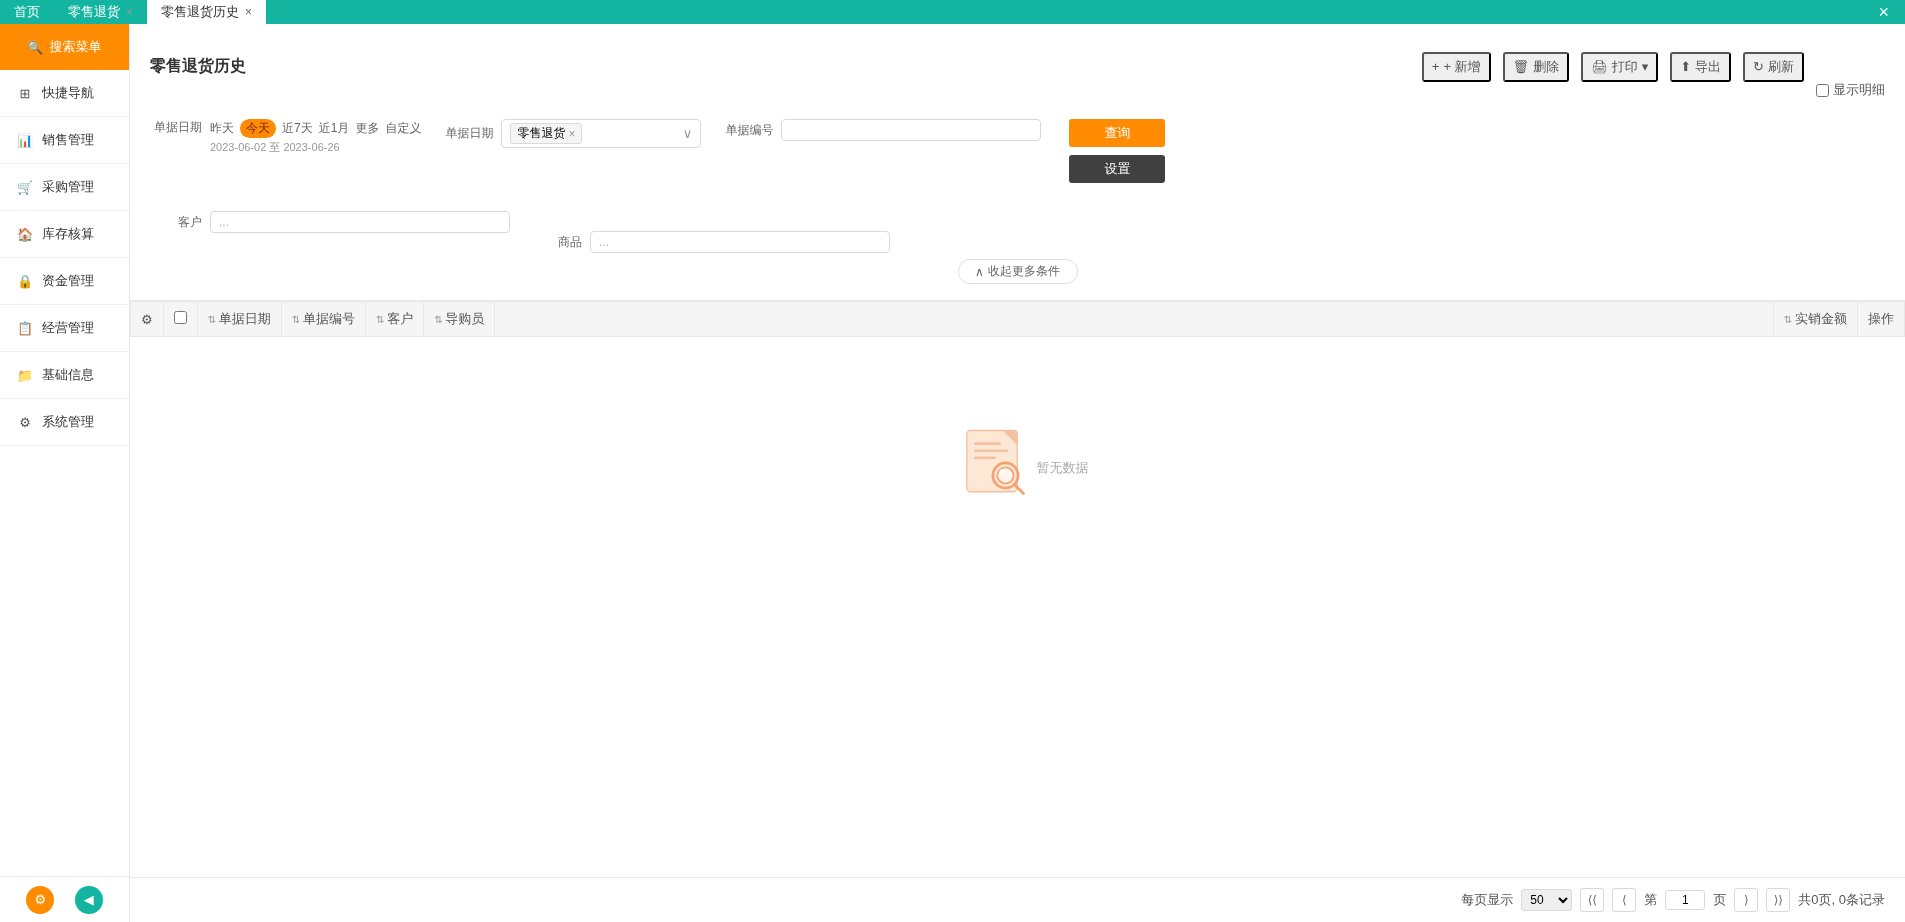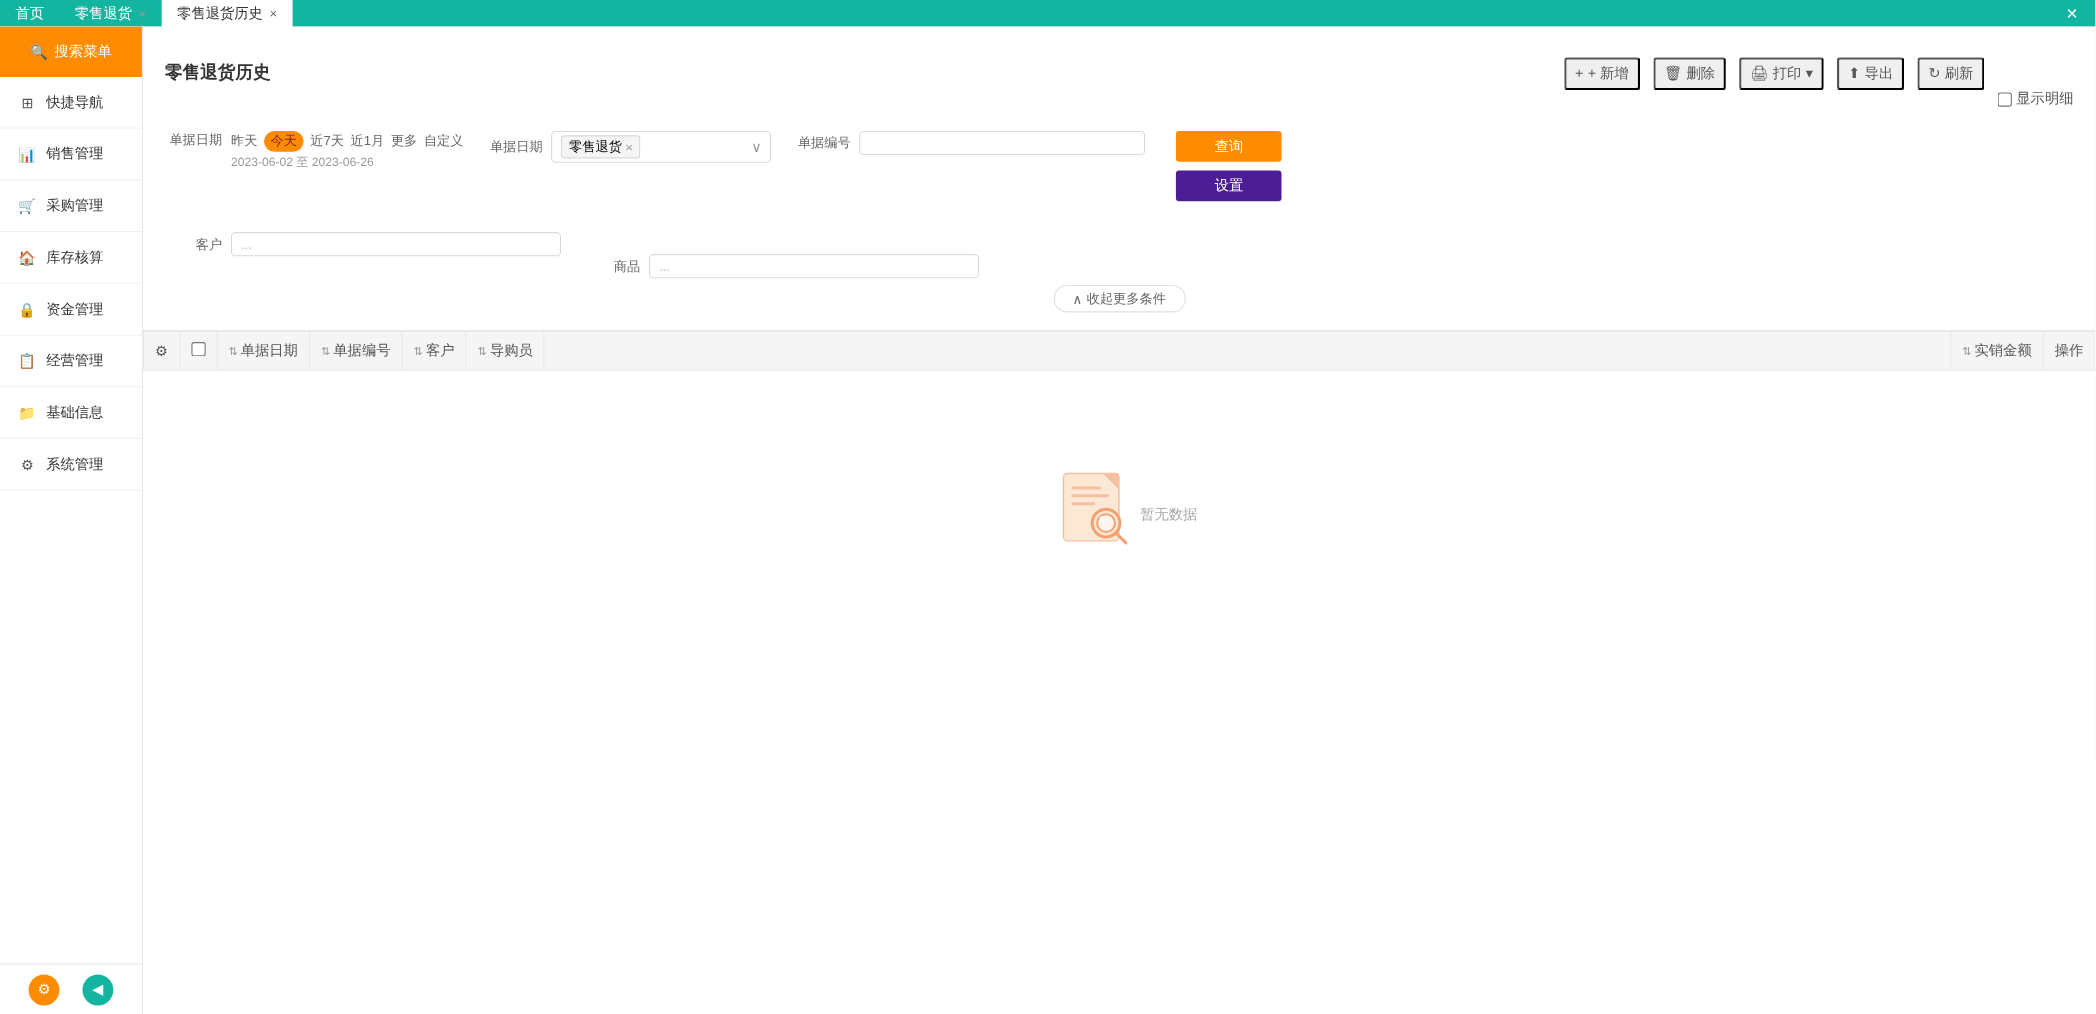--- a/index.html
+++ b/index.html
@@ -251,21 +251,21 @@
     .query-btn {
       background: #ff8c00;
       color: white;
       border: none;
       padding: 5px 35px;
       border-radius: 3px;
       font-size: 13px;
       cursor: pointer;
     }
     .setting-btn {
-      background: #4c1d95;
+      background: #404040;
       color: white;
       border: none;
       padding: 5px 14px;
       border-radius: 3px;
       font-size: 13px;
       cursor: pointer;
       margin-top: 4px;
     }
 
     
@@ -585,15 +585,31 @@
                   <circle cx="61" cy="61" r="3" fill="white" opacity="0.6"></circle>
                 </svg>
                 <span>暂无数据</span>
               </div>
             </td>
           </tr>
         </tbody>
       </table>
     </div>
 
+    <div class="pagination-bar">
+      <span>每页显示</span>
+      <select class="pagination-select">
+        <option value="20">20</option>
+        <option value="50" selected="">50</option>
+        <option value="100">100</option>
+      </select>
+      <div class="pagination-btn">⟨⟨</div>
+      <div class="pagination-btn">⟨</div>
+      <span>第</span>
+      <input class="pagination-input" type="text" value="1" style="">
+      <span>页</span>
+      <div class="pagination-btn">⟩</div>
+      <div class="pagination-btn">⟩⟩</div>
+      <span>共0页, 0条记录</span>
+    </div>
 
   </div>
 </div>
 
 </body></html>

